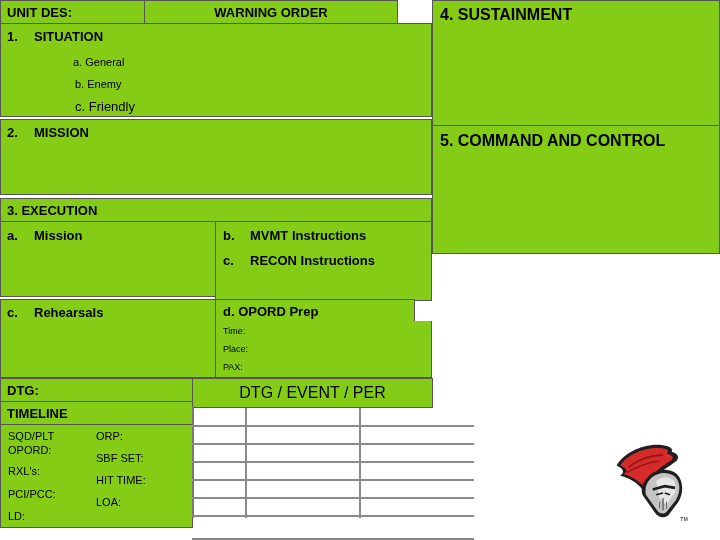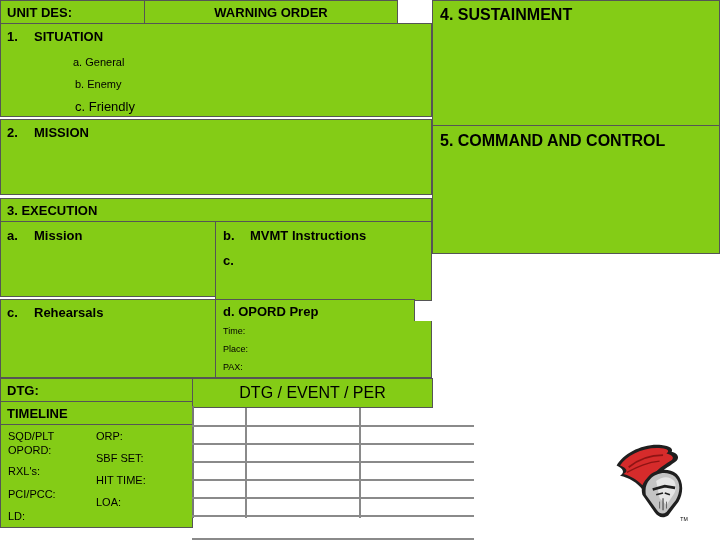--- a/index.html
+++ b/index.html
@@ -41,20 +41,21 @@
 
 <div class="box" style="left:0;top:221px;width:217px;height:76px;">
   <span class="t b" style="left:6px;top:6px;font-size:13px;">a.</span>
   <span class="t b" style="left:33px;top:6px;font-size:13px;">Mission</span>
 </div>
 
 <div class="box" style="left:215px;top:221px;width:217px;height:80px;">
   <span class="t b" style="left:7px;top:6px;font-size:13px;">b.</span>
   <span class="t b" style="left:34px;top:6px;font-size:13px;">MVMT Instructions</span>
   <span class="t b" style="left:7px;top:31px;font-size:13px;">c.</span>
+  <span class="t b" style="left:34px;top:31px;font-size:13px;">RECON Instructions</span>
 </div>
 
 <div class="box" style="left:0;top:299px;width:217px;height:79px;">
   <span class="t b" style="left:6px;top:5px;font-size:13px;">c.</span>
   <span class="t b" style="left:33px;top:5px;font-size:13px;">Rehearsals</span>
 </div>
 
 <div class="box" style="left:215px;top:299px;width:200px;height:24px;">
   <span class="t b" style="left:7px;top:4px;font-size:13px;">d. OPORD Prep</span>
 </div>

